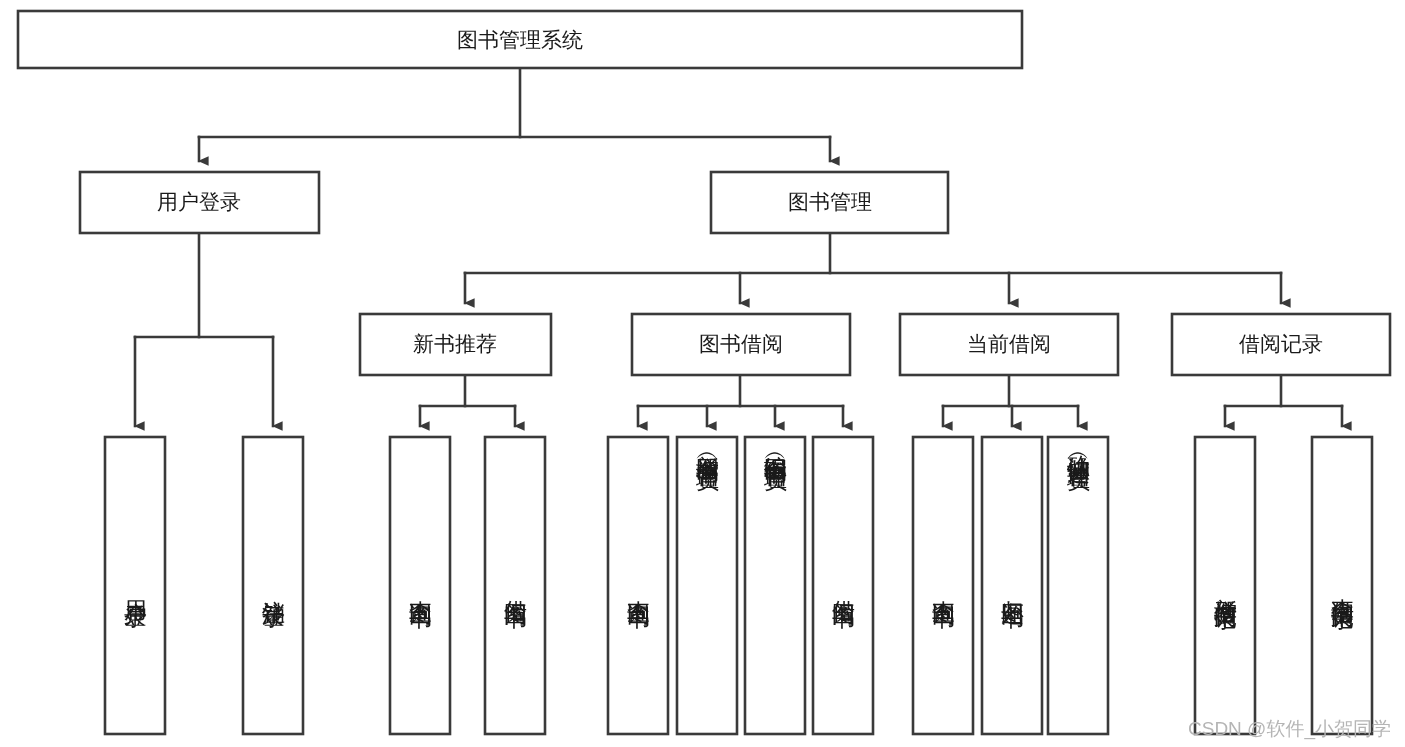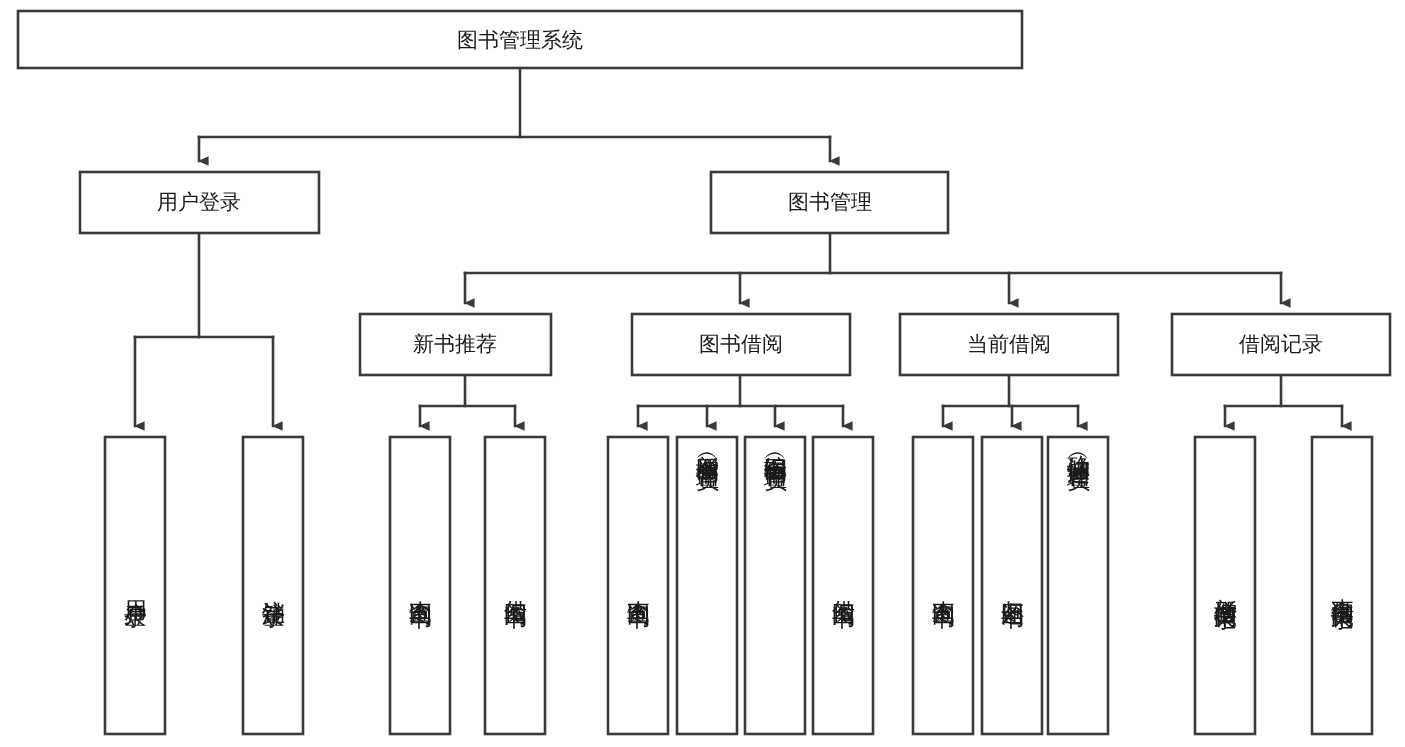--- a/index.html
+++ b/index.html
@@ -212,14 +212,15 @@
   <div class="leaf-label-wrap" style="left:1048px; top:437px; width:60px; height:297px; align-items:flex-start;">
     <span class="leaf-label">确认归还（管理员）</span>
   </div>
   <div class="leaf-label-wrap" style="left:1195px; top:437px; width:60px; height:297px;">
     <span class="leaf-label">新增借阅记录</span>
   </div>
   <div class="leaf-label-wrap" style="left:1312px; top:437px; width:60px; height:297px;">
     <span class="leaf-label">查询借阅记录</span>
   </div>
 
+  <div class="watermark" style="left:1188px; top:716px;">CSDN @软件_小贺同学</div>
 
 </div>
 
 </body></html>

